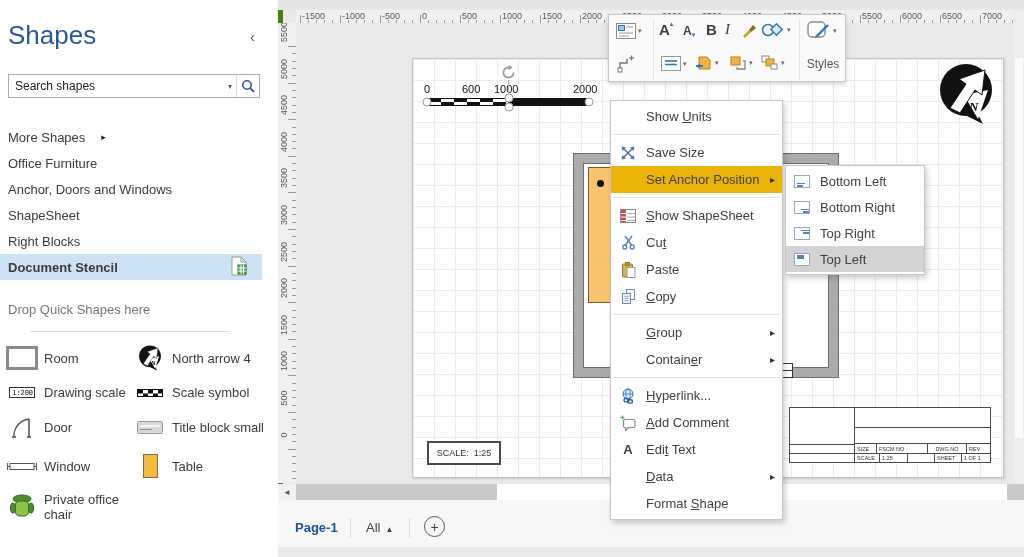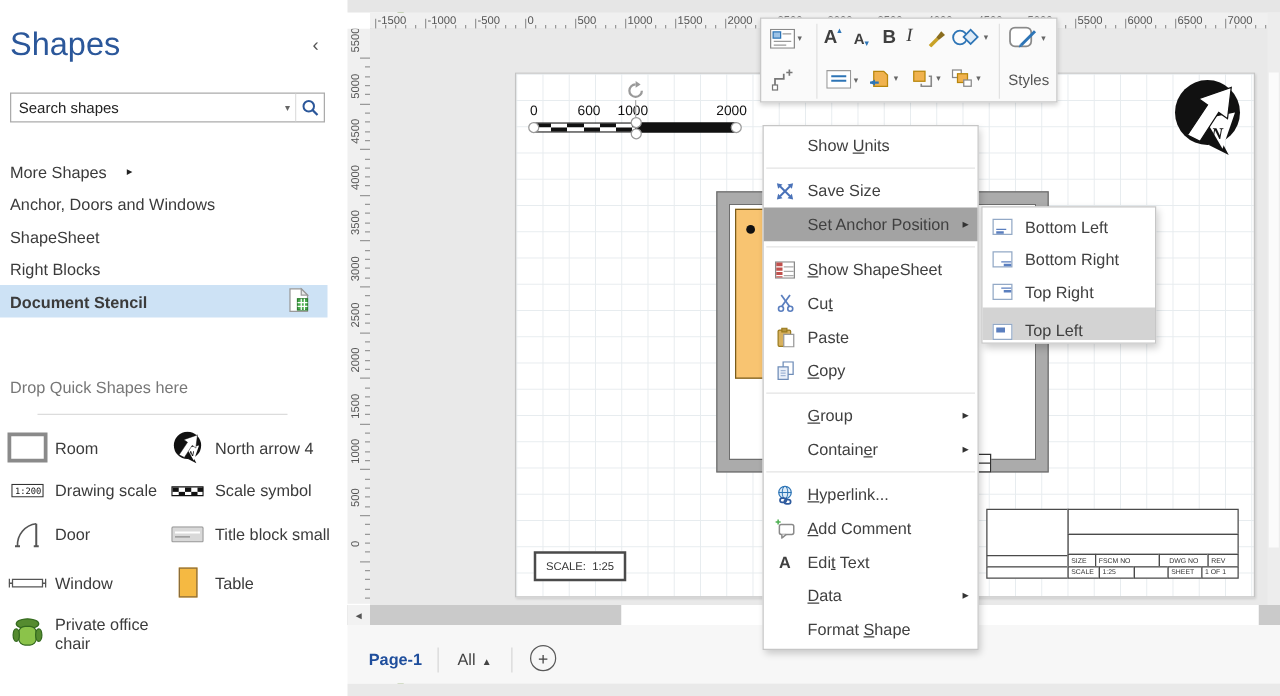--- a/index.html
+++ b/index.html
@@ -1,19 +1,19 @@
 <!DOCTYPE html>
 <html><head>
 <meta charset="utf-8">
 <style>
   html,body{margin:0;padding:0;}
   #root{position:relative;width:1024px;height:557px;overflow:hidden;background:#E9E9E9;
         font-family:"Liberation Sans","DejaVu Sans",sans-serif;color:#3b3b3b;-webkit-font-smoothing:antialiased;}
   
-  #sidebar{position:absolute;left:0;top:0;width:278px;height:557px;background:#fff;border-right:5px solid #4d7c0f;padding-left:40px;}
+  #sidebar{position:absolute;left:0;top:0;width:278px;height:557px;background:#fff;border-right:5px solid #4d7c0f;}
   #panel-title{position:absolute;left:8px;top:20px;font-size:26px;color:#2B579A;font-weight:400;}
   #collapse{position:absolute;left:250px;top:28px;font-size:15px;color:#555;cursor:pointer;}
   #searchbox{position:absolute;left:8px;top:74px;width:250px;height:22px;border:1px solid #ABABAB;background:#fff;display:flex;align-items:center;}
   #searchbox input{flex:1;border:0;outline:0;font-size:12px;padding:0 6px;font-family:inherit;color:#222;background:transparent;}
   #searchbox input::placeholder{color:#222;opacity:1;}
   .sb-caret{font-size:8px;color:#666;padding:0 4px;}
   .sb-mag{width:22px;display:flex;align-items:center;justify-content:center;border-left:1px solid #E0E0E0;height:100%;}
   #cats{position:absolute;left:0;top:124px;width:278px;}
   .cat{height:26px;display:flex;align-items:center;padding-left:8px;font-size:13px;color:#3b3b3b;position:relative;cursor:pointer;}
   .cat.active{background:#CDE2F5;font-weight:bold;width:254px;}
@@ -77,31 +77,31 @@
   #minibar{position:absolute;left:608px;top:14px;width:238px;height:68px;background:#FAFAFA;border:1px solid #C8C8C8;
            box-shadow:0 2px 4px rgba(0,0,0,.18);z-index:50;box-sizing:border-box;}
   .tb{position:absolute;display:flex;align-items:center;justify-content:center;cursor:pointer;color:#3F3F3F;}
   .tb-caret{font-size:7px;color:#666;margin-left:2px;}
   .vsep{position:absolute;width:1px;background:#E2E2E2;}
   #styles-lbl{position:absolute;left:192px;top:42px;width:44px;text-align:center;font-size:12px;color:#555;cursor:pointer;}
   
   #ctxmenu{position:absolute;left:610px;top:100px;width:173px;background:#FFF;border:1px solid #C6C6C6;
            box-shadow:2px 3px 6px rgba(0,0,0,.2);z-index:60;padding:2px 0;box-sizing:border-box;}
   .mi{height:27px;display:flex;align-items:center;position:relative;cursor:pointer;font-size:13px;color:#404040;}
-  .mi.active{background:#a3a3a3;}
+  .mi.active{background:#eab308;}
   .mi-ico{width:18px;min-width:18px;margin-left:8px;display:flex;align-items:center;justify-content:center;}
   .mi-label{margin-left:9px;white-space:pre;}
   .ul{text-decoration:underline;}
   .mi-arrow{position:absolute;right:7px;font-size:10px;color:#333;}
   .menu-sep{height:1px;background:#E3E3E3;margin:4px 2px;}
   
   #submenu{position:absolute;left:785px;top:165px;width:140px;background:#FFF;border:1px solid #C6C6C6;
            box-shadow:2px 3px 6px rgba(0,0,0,.2);z-index:65;padding:2px 0;box-sizing:border-box;}
   .smi{height:26px;display:flex;align-items:center;cursor:pointer;font-size:13px;color:#404040;}
-  .smi.active{background:#D3D3D3;align-items:flex-end;}
+  .smi.active{background:#D3D3D3;}
   .anchor-ico{width:16px;height:13px;min-width:16px;margin-left:8px;border:1px solid #93A9C6;background:#fff;position:relative;box-sizing:border-box;}
   .anchor-ico i{position:absolute;background:#5B7FBF;}
   .smi-label{margin-left:10px;}
 </style>
 </head>
 <body>
 
 <div id="root">
 
   <div id="sidebar">
@@ -114,20 +114,23 @@
         <svg width="14" height="14" viewBox="0 0 14 14">
             <circle cx="6" cy="6" r="4.2" fill="none" stroke="#2B579A" stroke-width="1.6"></circle>
             <line x1="9.2" y1="9.2" x2="13" y2="13" stroke="#2B579A" stroke-width="1.8"></line>
           </svg>
       </span>
     </div>
     <div id="cats">
         <div class="cat">
           <span>More Shapes</span>
           <span class="arrow">▸</span>
+        </div>
+        <div class="cat">
+          <span>Office Furniture</span>
         </div>
         <div class="cat">
           <span>Anchor, Doors and Windows</span>
         </div>
         <div class="cat">
           <span>ShapeSheet</span>
         </div>
         <div class="cat">
           <span>Right Blocks</span>
         </div>

